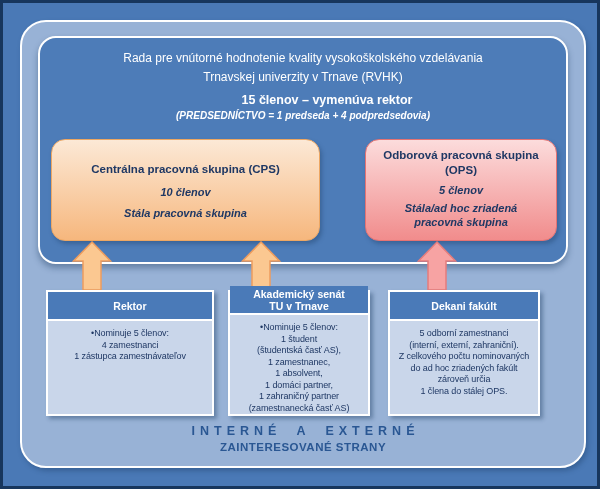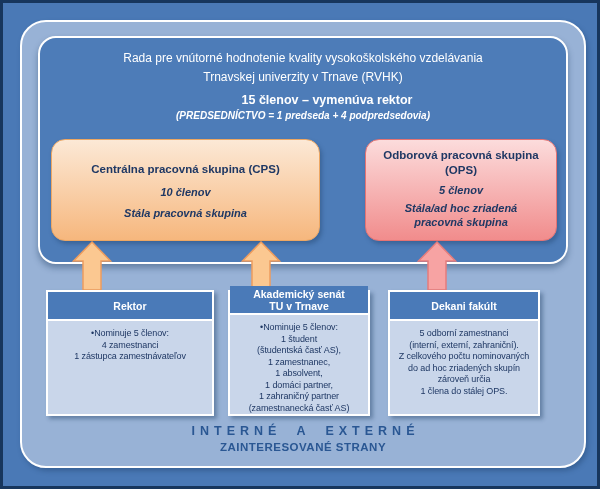--- a/index.html
+++ b/index.html
@@ -146,21 +146,21 @@
   </div>
 
   <div class="src-box" style="left:385px;width:152px;">
     <div class="src-head">
       <div>Dekani fakúlt</div>
     </div>
     <div class="src-body">
       <div>5 odborní zamestnanci</div>
       <div>(interní, externí, zahraniční).</div>
       <div>Z celkového počtu nominovaných</div>
-      <div>do ad hoc zriadených skupín</div>
+      <div>do ad hoc zriadených fakúlt</div>
       <div>zároveň určia</div>
       <div>1 člena do stálej OPS.</div>
     </div>
   </div>
 
   <div class="caption">
     <div class="cap1">INTERNÉ A EXTERNÉ</div>
     <div class="cap2">ZAINTERESOVANÉ STRANY</div>
   </div>
 

